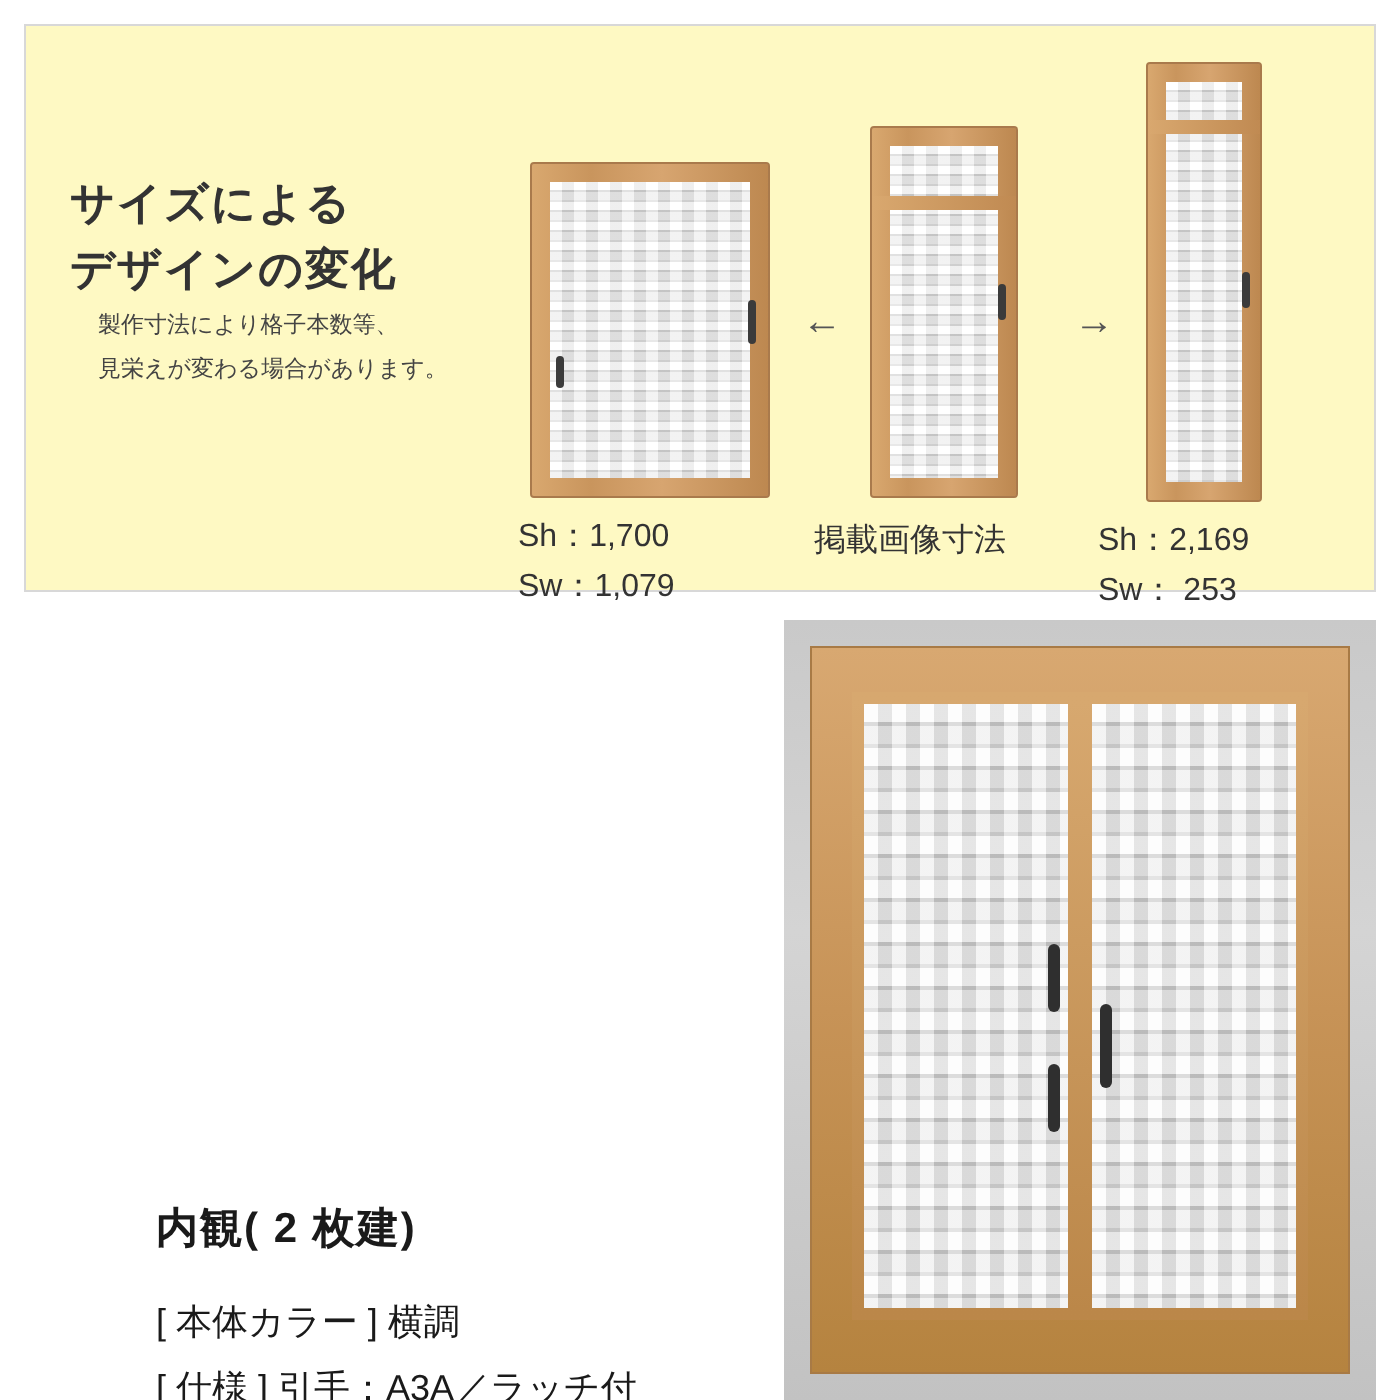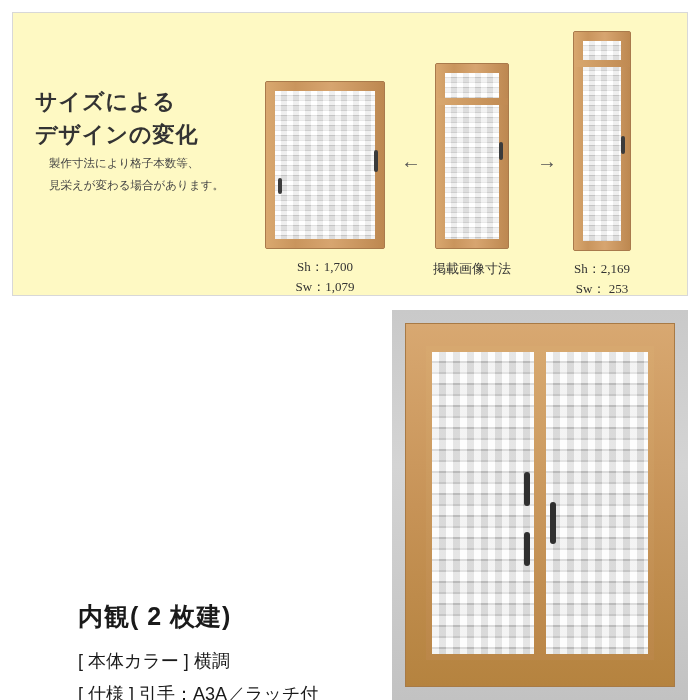--- a/index.html
+++ b/index.html
@@ -122,26 +122,25 @@
   .transom-split {
     position: absolute;
     left: 0; right: 0;
     height: 7px;
     background: linear-gradient(90deg,#d9a86f,#c08a52);
     z-index: 3;
   }
 
   .caption {
     position: absolute;
-    text-align: center;
-    font-size: 13px;
+    text-align: left;
+    font-size: 16px;
     color: #333333;
     line-height: 1.55;
     white-space: nowrap;
-    font-family: Liberation Serif, serif;
   }
   .caption span { display: block; }
 
   .arrow {
     position: absolute;
     font-size: 20px;
     color: #555555;
     line-height: 1;
   }
 
@@ -223,21 +222,21 @@
     background: #2f2f2f;
     border-radius: 3px;
     z-index: 5;
   }
 
   
   .view-title {
     position: absolute;
     left: 78px;
     top: 600px;
-    font-size: 25px;
+    font-size: 21px;
     font-weight: bold;
     color: #1a1a1a;
     letter-spacing: 1px;
   }
   .spec-list {
     position: absolute;
     left: 78px;
     top: 645px;
     font-size: 18px;
     color: #1a1a1a;

